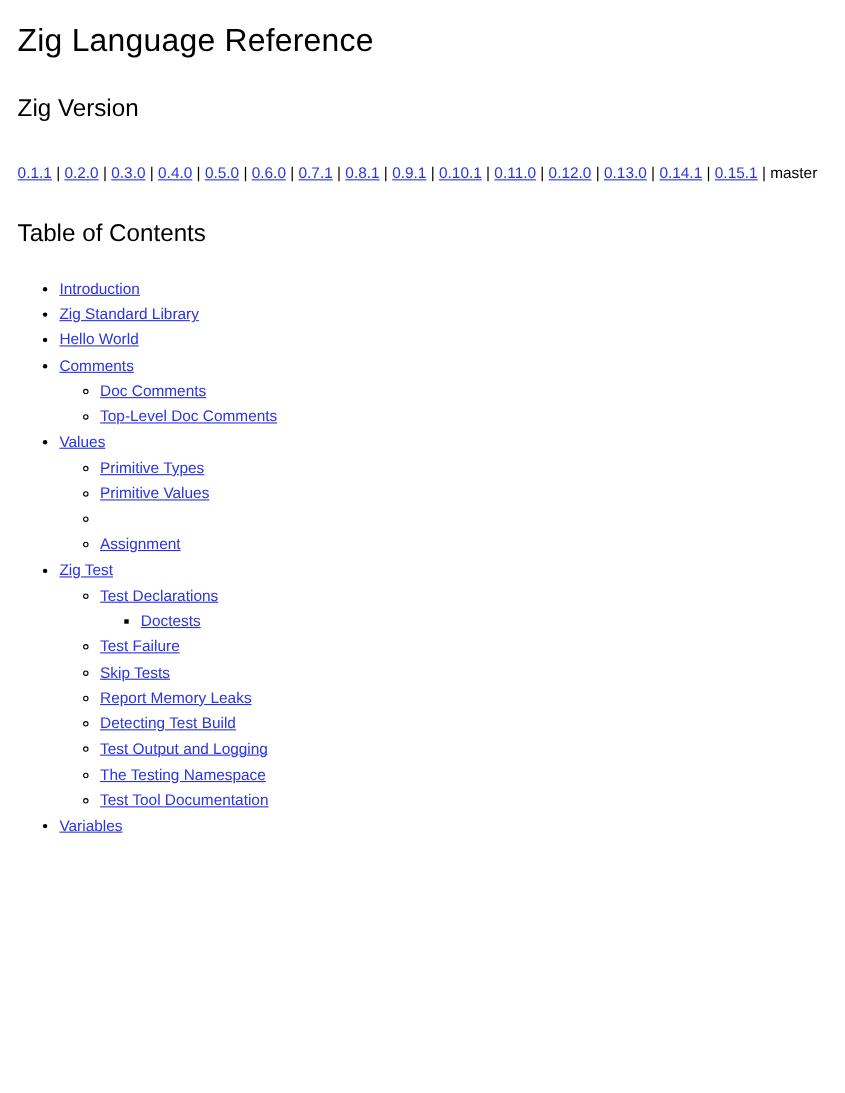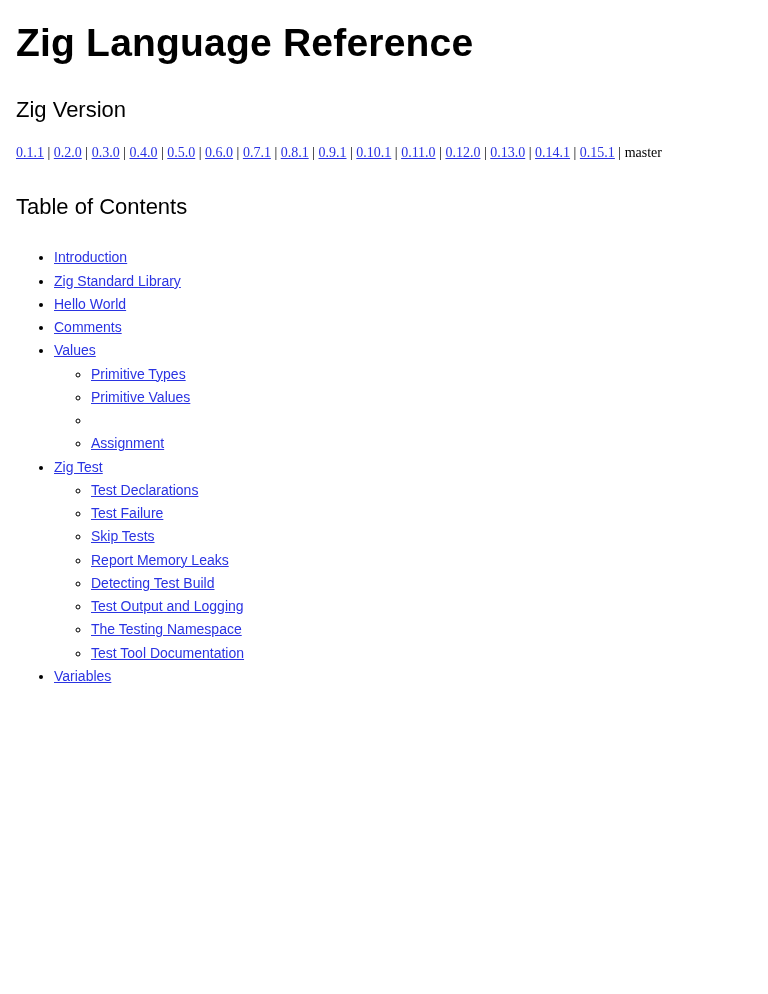--- a/index.html
+++ b/index.html
@@ -7,37 +7,36 @@
   body {
     margin: 0;
     padding: 2px 16px 20px 16px;
     width: 736px;
     min-height: 972px;
     font-family: "Liberation Sans", sans-serif;
     font-size: 14px;
     color: var(--text-color);
   }
   h1 {
-    font-size: 39px;
+    font-size: 29px;
     line-height: 1.15;
-    font-weight: 700;
+    font-weight: 400;
     margin: 19px 0 0 0;
     letter-spacing: 0.2px;
   }
   h2 {
     font-size: 22px;
     line-height: 1.15;
     font-weight: 400;
     margin: 31px 0 0 0;
   }
   .versions {
-    margin: 20px 0 0 0;
+    margin: 36px 0 0 0;
     line-height: 21px;
     font-size: 14px;
-    font-family: Liberation Serif, serif;
   }
   .versions a { text-decoration: underline; }
   .versions .sep { color: var(--text-color); white-space: pre; }
   a { color: var(--link-color); text-decoration: underline; cursor: pointer; }
   #toc-root { margin: 27px 0 0 0; }
   ul.toc { margin: 0; padding-left: 38px; list-style-type: disc; }
   ul.toc ul { margin: 0; padding-left: 37px; list-style-type: circle; }
   ul.toc ul ul { list-style-type: square; }
   ul.toc li { line-height: 23.25px; }
 </style>
@@ -50,29 +49,34 @@
 
 <p class="versions" id="version-list"><a href="#">0.1.1</a><span class="sep"> | </span><a href="#">0.2.0</a><span class="sep"> | </span><a href="#">0.3.0</a><span class="sep"> | </span><a href="#">0.4.0</a><span class="sep"> | </span><a href="#">0.5.0</a><span class="sep"> | </span><a href="#">0.6.0</a><span class="sep"> | </span><a href="#">0.7.1</a><span class="sep"> | </span><a href="#">0.8.1</a><span class="sep"> | </span><a href="#">0.9.1</a><span class="sep"> | </span><a href="#">0.10.1</a><span class="sep"> | </span><a href="#">0.11.0</a><span class="sep"> | </span><a href="#">0.12.0</a><span class="sep"> | </span><a href="#">0.13.0</a><span class="sep"> | </span><a href="#">0.14.1</a><span class="sep"> | </span><a href="#">0.15.1</a><span class="sep"> | </span><span>master</span></p>
 
 <h2>Table of Contents</h2>
 
 <div id="toc-root">
     <ul class="toc">
       <li><a href="#">Introduction</a></li>
       <li><a href="#">Zig Standard Library</a></li>
       <li><a href="#">Hello World</a></li>
-      <li><a href="#">Comments</a></li>
+      <li><a href="#">Comments</a><ul class="toc">
+          <li><a href="#">Doc Comments</a></li>
+          <li><a href="#">Top-Level Doc Comments</a></li>
+        </ul></li>
       <li><a href="#">Values</a><ul class="toc">
           <li><a href="#">Primitive Types</a></li>
           <li><a href="#">Primitive Values</a></li>
           <li></li>
           <li><a href="#">Assignment</a></li>
         </ul></li>
       <li><a href="#">Zig Test</a><ul class="toc">
-          <li><a href="#">Test Declarations</a></li>
+          <li><a href="#">Test Declarations</a><ul class="toc">
+              <li><a href="#">Doctests</a></li>
+            </ul></li>
           <li><a href="#">Test Failure</a></li>
           <li><a href="#">Skip Tests</a></li>
           <li><a href="#">Report Memory Leaks</a></li>
           <li><a href="#">Detecting Test Build</a></li>
           <li><a href="#">Test Output and Logging</a></li>
           <li><a href="#">The Testing Namespace</a></li>
           <li><a href="#">Test Tool Documentation</a></li>
         </ul></li>
       <li><a href="#">Variables</a></li>
     </ul>

